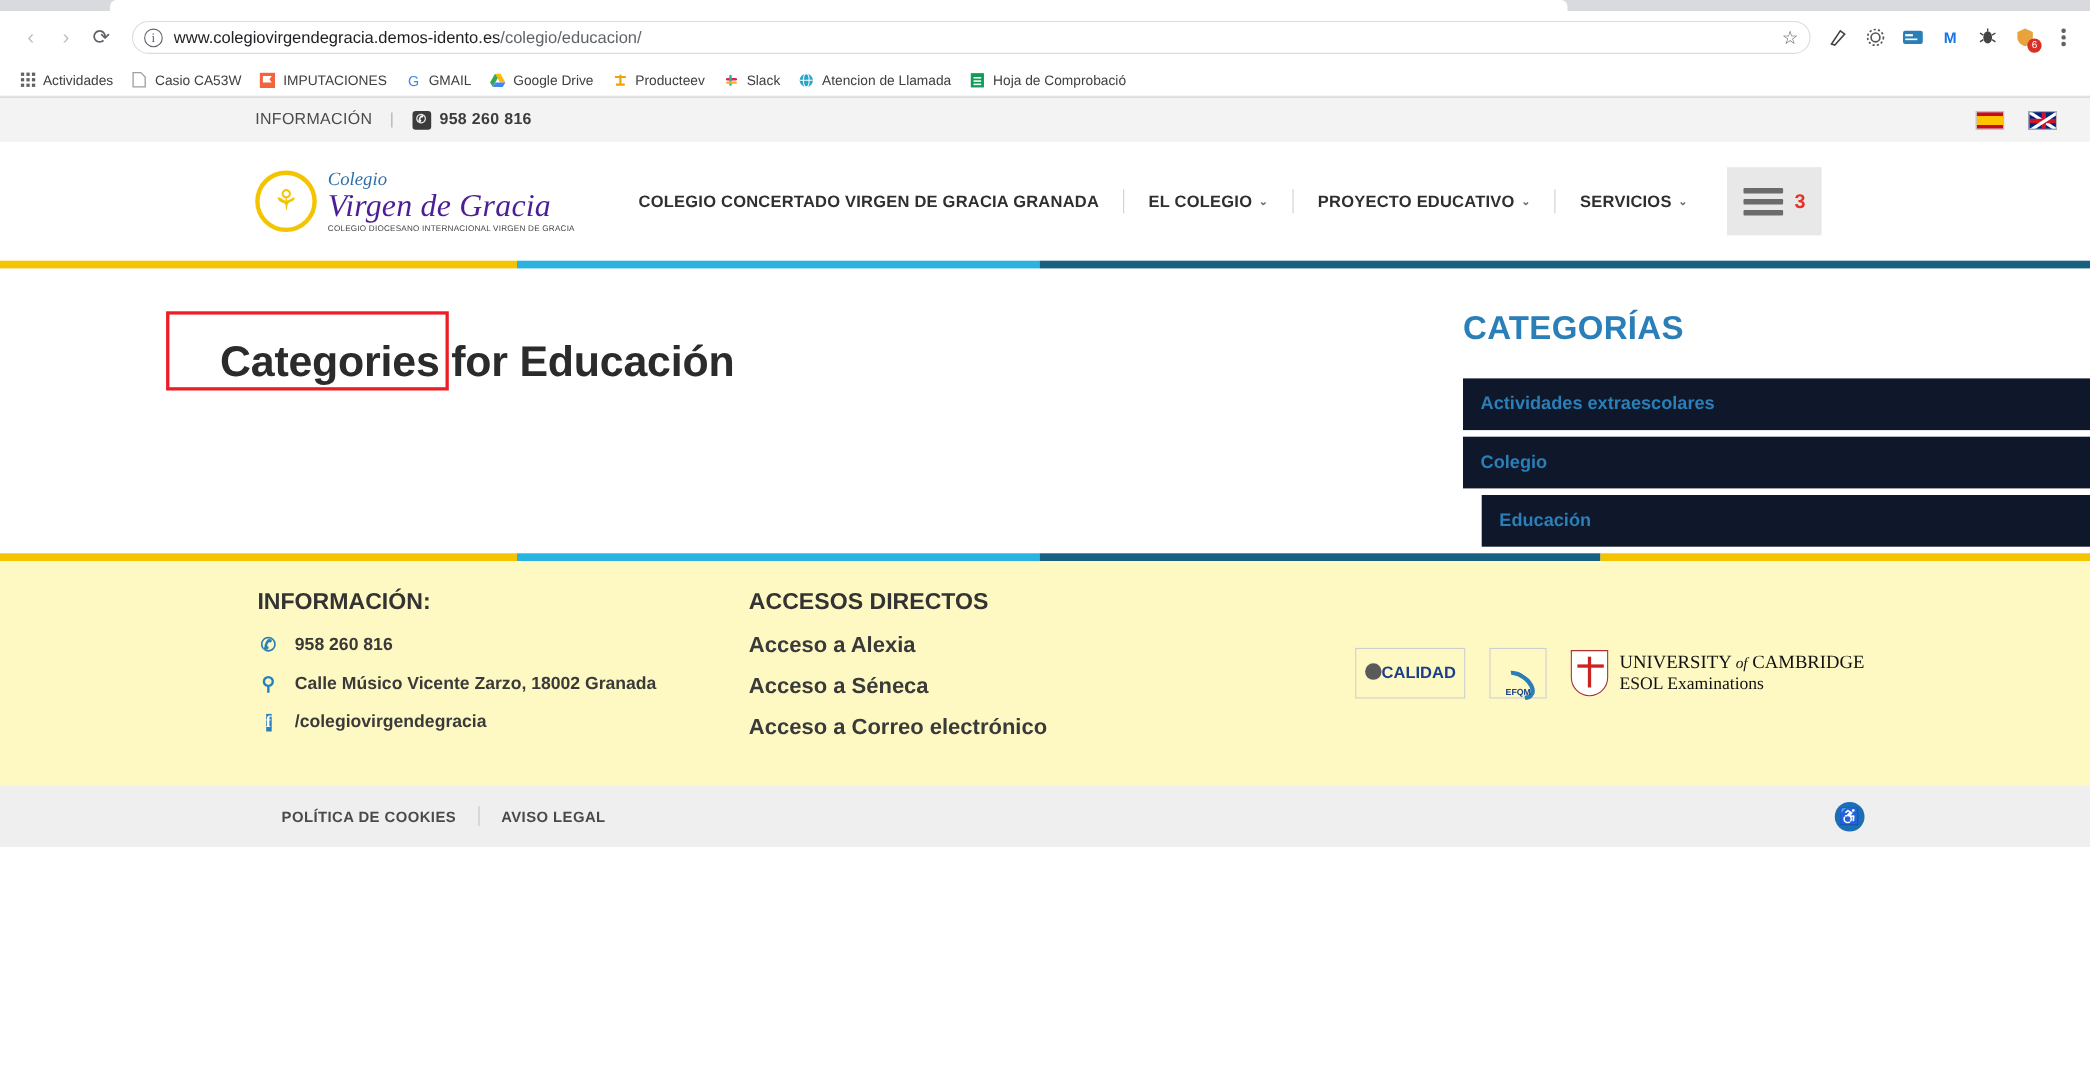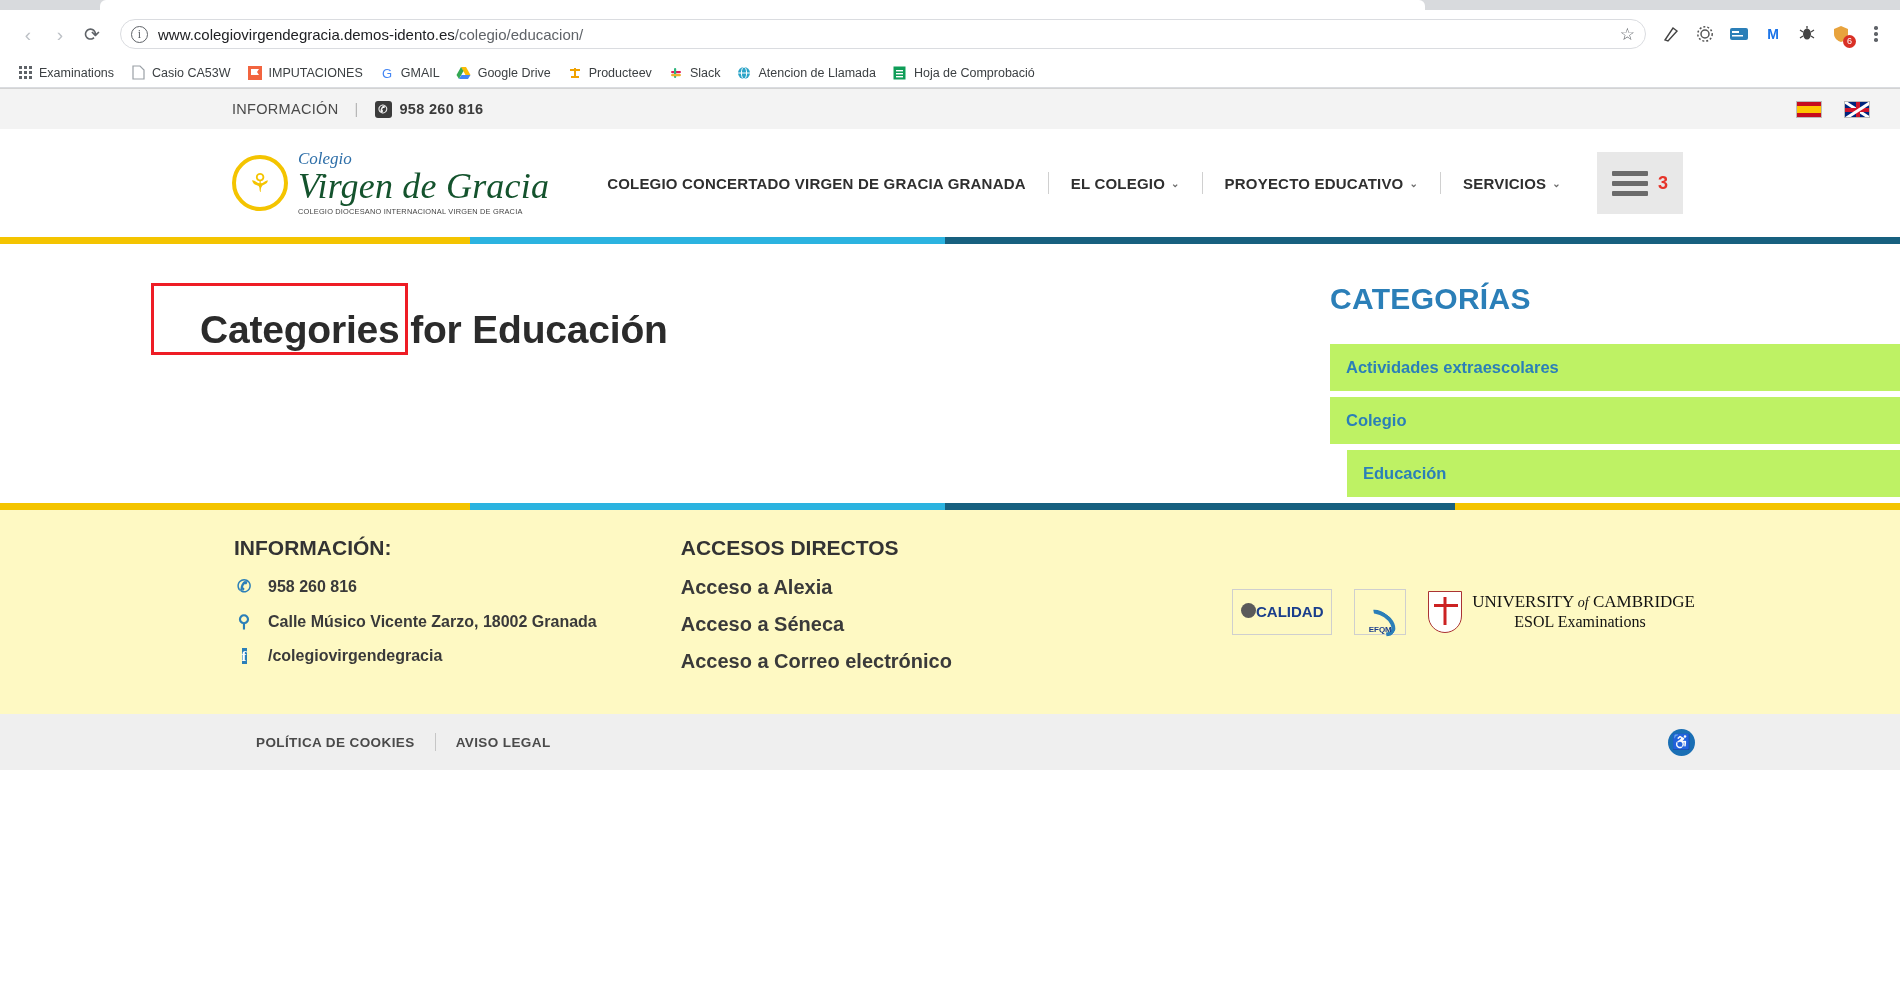--- a/index.html
+++ b/index.html
@@ -192,21 +192,21 @@
   .logo-mark {
     width: 56px; height: 56px;
     border-radius: 50%;
     border: 4px solid #f4c400;
     display: flex; align-items: center; justify-content: center;
     color: #f4c400;
     font-size: 26px;
   }
   .logo-text { line-height: 1.05; }
   .logo-l1 { font-family: "Liberation Serif", serif; font-style: italic; font-size: 17px; color: #2d6ea8; }
-  .logo-l2 { font-family: "Liberation Serif", serif; font-style: italic; font-size: 36px; color: #14532d; letter-spacing: .2px; }
+  .logo-l2 { font-family: "Liberation Serif", serif; font-style: italic; font-size: 29px; color: #4c1d95; letter-spacing: .2px; }
   .logo-l3 { font-size: 7.4px; color: #444; letter-spacing: .2px; margin-top: 2px; }
 
   .mainnav {
     display: flex;
     align-items: center;
     margin-left: 58px;
     font-size: 15px;
     font-weight: bold;
     color: #2f2f2f;
     letter-spacing: .2px;
@@ -255,21 +255,21 @@
   }
   .sidebar { width: 570px; }
   .sidebar h2 {
     margin: 0 0 28px 0;
     font-size: 30px;
     color: #2b7fb8;
     font-weight: bold;
     letter-spacing: .3px;
   }
   .cat-item {
-    background: #bef264;
+    background: #0f172a;
     color: #2b7fb8;
     font-size: 16.5px;
     font-weight: bold;
     padding: 14px 16px;
     margin-bottom: 6px;
   }
   .cat-item.sub { margin-left: 17px; }
 
   .footer-colorbar { display: flex; height: 7px; width: 100%; }
   .footer-colorbar .f1 { flex: 0 0 470px; background: #f4c400; }
@@ -440,21 +440,21 @@
             <i></i>
             <i></i>
             <i></i>
             <i></i>
             <i></i>
             <i></i>
             <i></i>
             <i></i>
           </span>
       </span>
-      <span>Examinations</span>
+      <span>Actividades</span>
     </div>
     <div class="bm">
       <span class="bm-ico">
         <svg width="13" height="15" viewBox="0 0 13 15">
             <path d="M1 1 h7 l4 4 v9 h-11 z" fill="#fff" stroke="#9aa0a6" stroke-width="1.2"></path>
           </svg>
       </span>
       <span>Casio CA53W</span>
     </div>
     <div class="bm">
@@ -644,21 +644,21 @@
         <span style="position:relative;z-index:2;">EFQM</span>
       </div>
       <div class="cambridge">
         <span class="shield"></span>
         <span class="cam-text">
           <span class="cam-l1">
             <span>UNIVERSITY</span>
             <em>of</em>
             <span>CAMBRIDGE</span>
           </span>
-          <span class="cam-l2" style="display:block;margin-left:42px;">ESOL Examinations</span>
+          <span class="cam-l2" style="display:block;">ESOL Examinations</span>
         </span>
       </div>
     </div>
   </div>
 
   <div class="bottombar">
     <span class="link">POLÍTICA DE COOKIES</span>
     <span class="vsep"></span>
     <span class="link">AVISO LEGAL</span>
     <span class="accessibility">♿</span>

